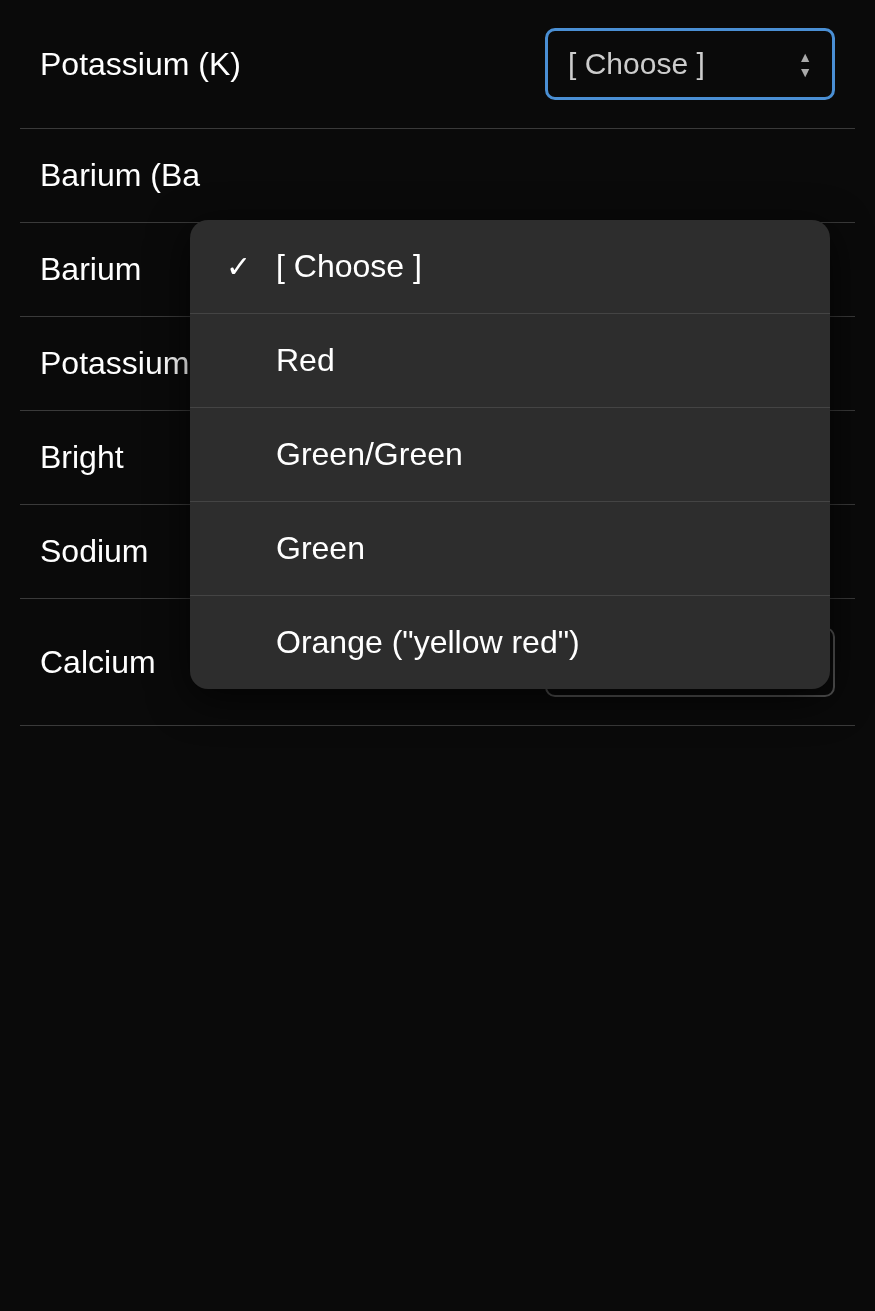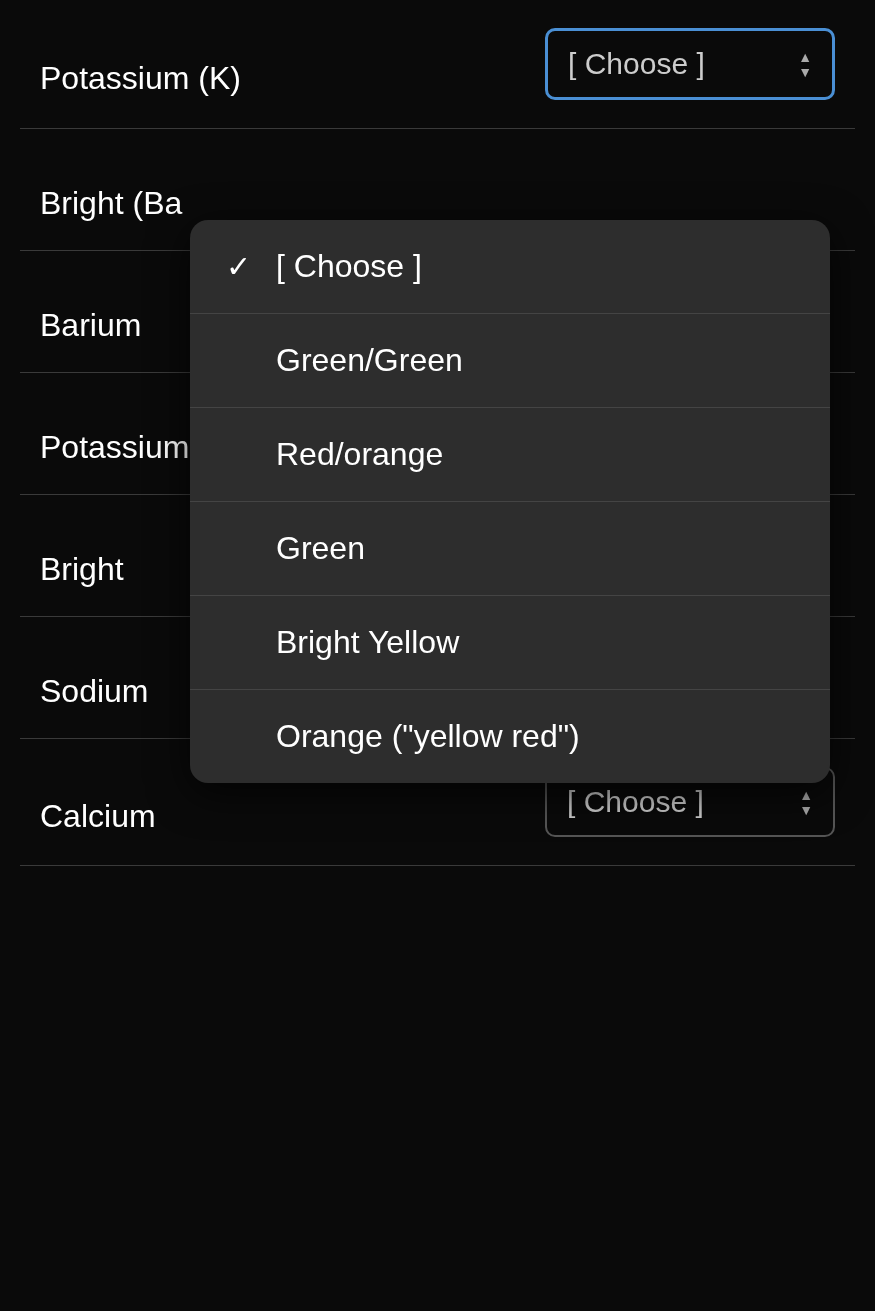--- a/index.html
+++ b/index.html
@@ -29,21 +29,20 @@
       justify-content: space-between;
       padding: 28px 20px;
       border-bottom: 1px solid #3a3a3a;
       position: relative;
     }
 
     .row-label {
       font-size: 32px;
       font-weight: 400;
       color: #ffffff;
-      margin-top: 28px;
     }
 
     .select-button {
       display: flex;
       align-items: center;
       justify-content: space-between;
       background: transparent;
       border: 2px solid #3a6ea5;
       border-radius: 10px;
       padding: 16px 20px;
@@ -132,43 +131,39 @@
     <button class="select-button active">
       <span class="select-button-text">[ Choose ]</span>
       <span class="chevron-icon" style="display: flex; flex-direction: column; align-items: center; line-height: 1; font-size: 14px; gap: 1px;">
           <span>▲</span>
           <span>▼</span>
         </span>
     </button>
   </div>
 
   <div class="row">
-    <span class="row-label">Bright (Ba</span>
+    <span class="row-label">Barium (Ba</span>
   </div>
 
   <div class="dropdown-overlay">
     <div class="dropdown-item selected">
       <span class="checkmark">✓</span>
       <span class="dropdown-item-text">[ Choose ]</span>
     </div>
     <div class="dropdown-item">
       <span class="checkmark hidden">✓</span>
+      <span class="dropdown-item-text">Red</span>
+    </div>
+    <div class="dropdown-item">
+      <span class="checkmark hidden">✓</span>
       <span class="dropdown-item-text">Green/Green</span>
     </div>
     <div class="dropdown-item">
       <span class="checkmark hidden">✓</span>
-      <span class="dropdown-item-text">Red/orange</span>
-    </div>
-    <div class="dropdown-item">
-      <span class="checkmark hidden">✓</span>
       <span class="dropdown-item-text">Green</span>
-    </div>
-    <div class="dropdown-item">
-      <span class="checkmark hidden">✓</span>
-      <span class="dropdown-item-text">Bright Yellow</span>
     </div>
     <div class="dropdown-item">
       <span class="checkmark hidden">✓</span>
       <span class="dropdown-item-text">Orange ("yellow red")</span>
     </div>
   </div>
 
   <div class="row">
     <span class="row-label">Barium</span>
   </div>

